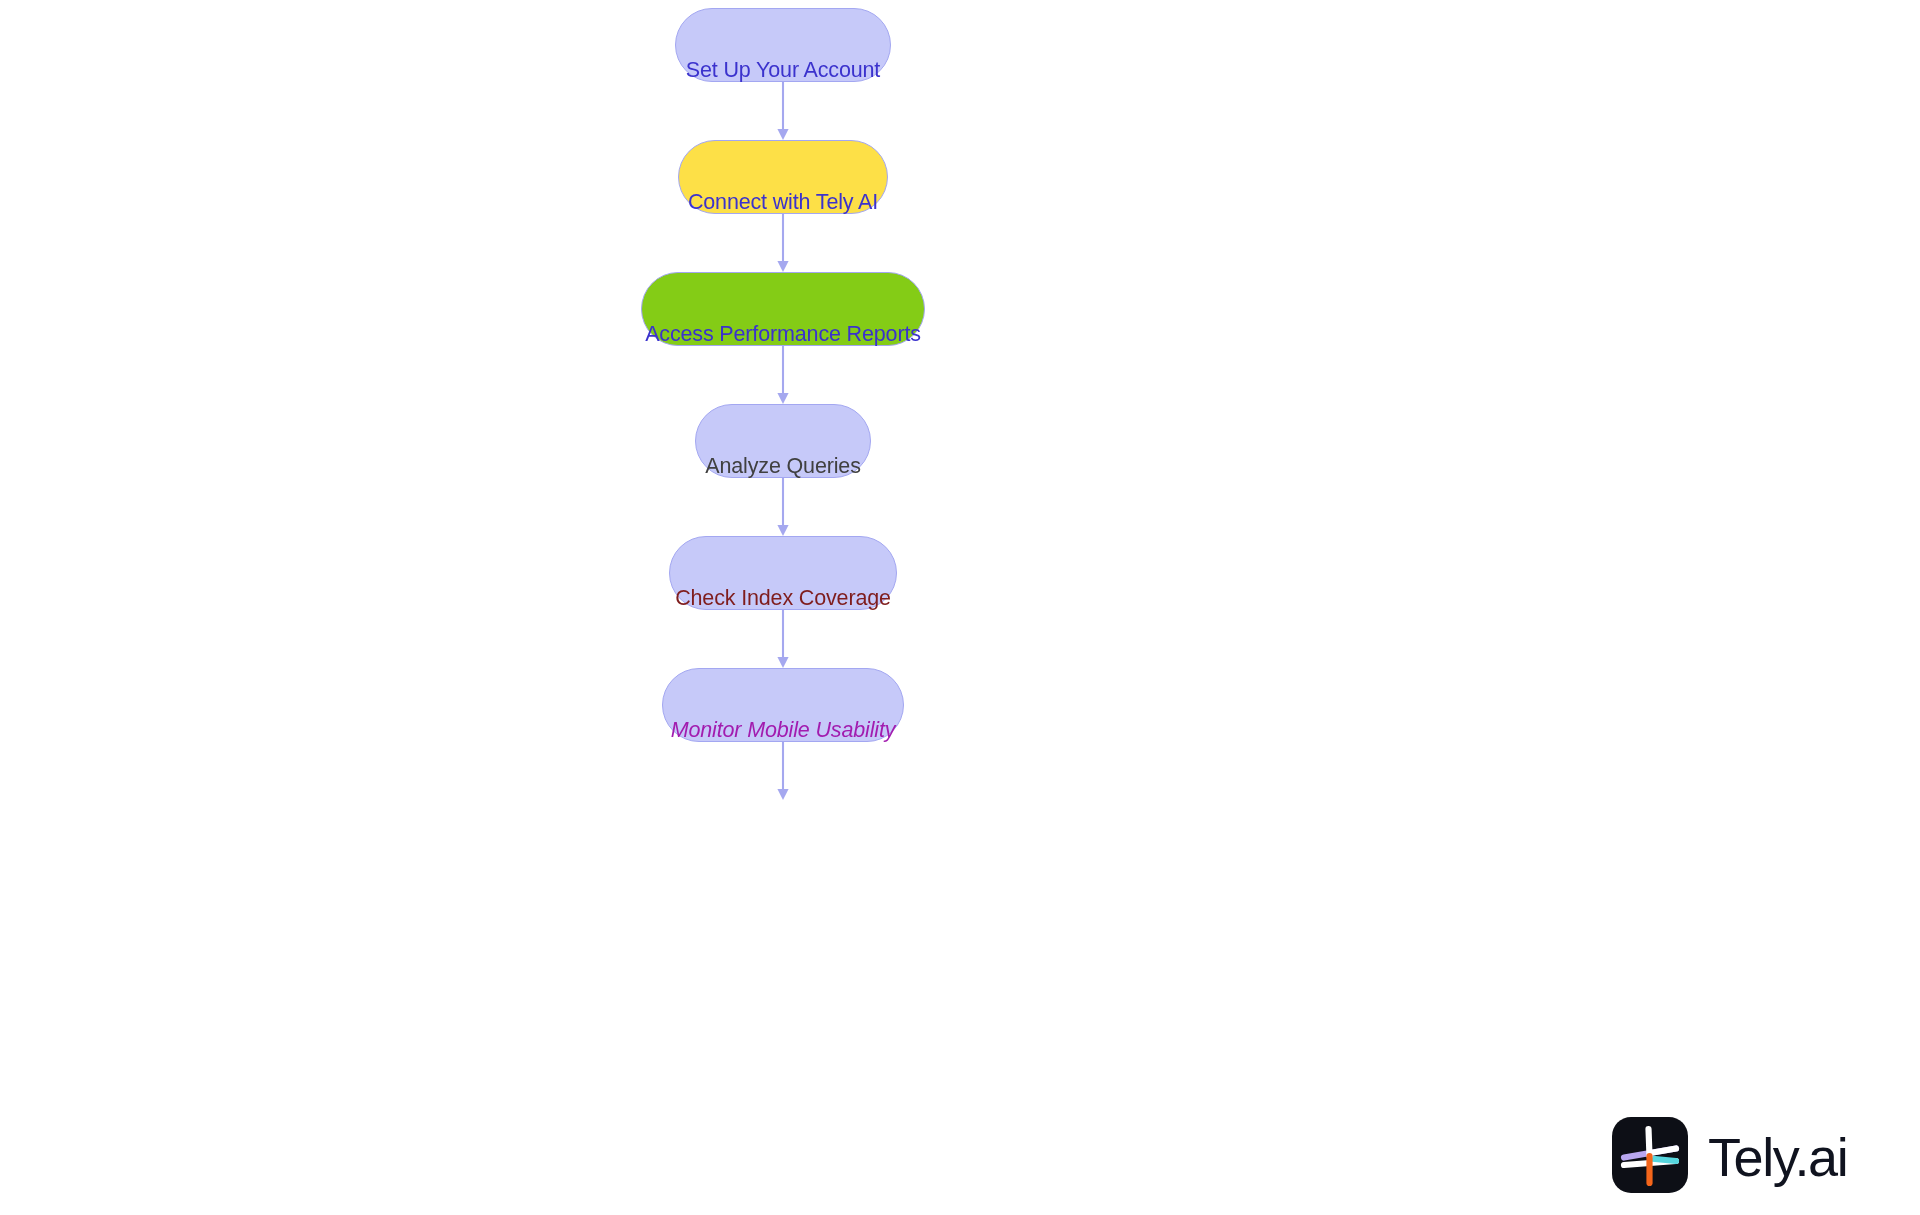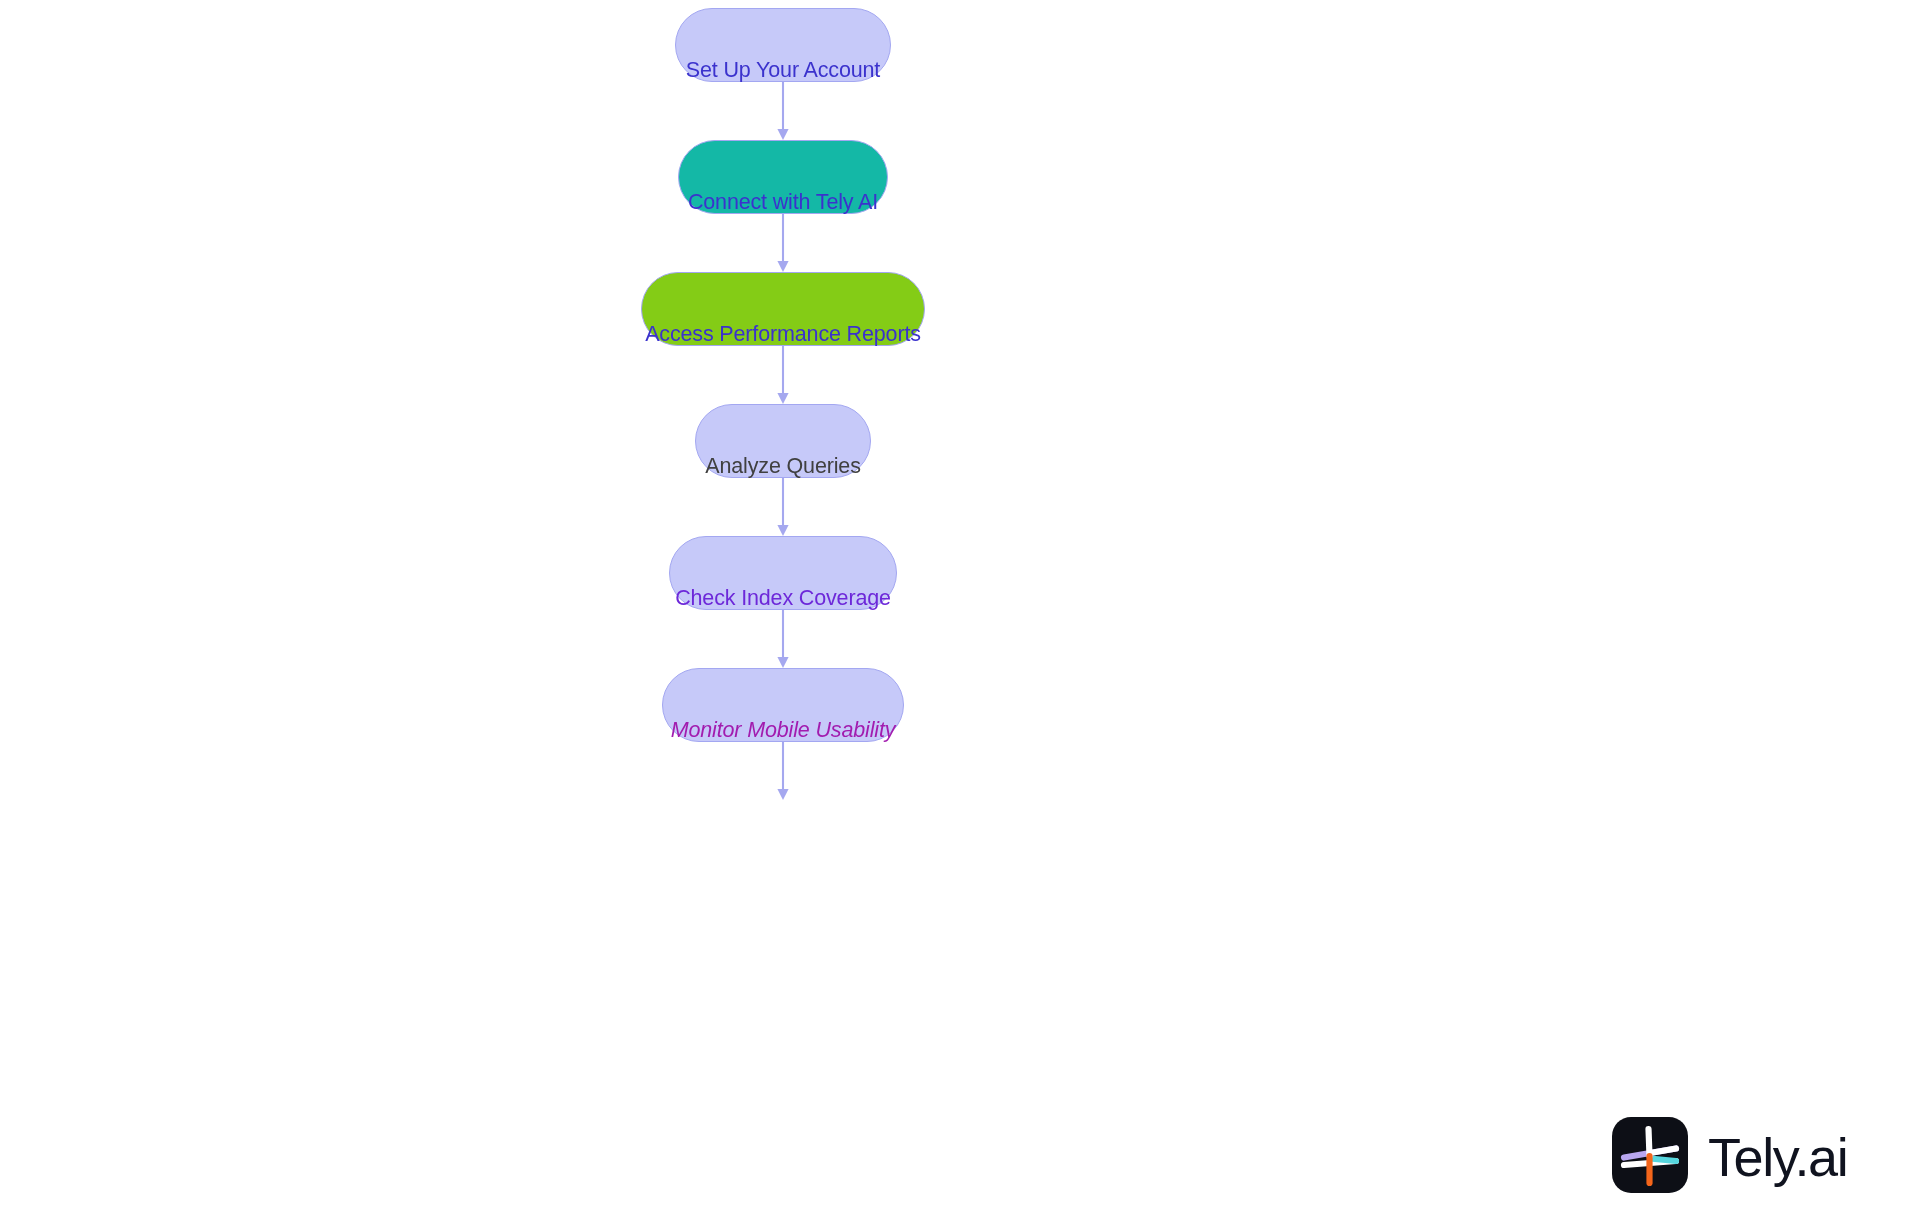--- a/index.html
+++ b/index.html
@@ -121,31 +121,31 @@
     </div>
     <div class="connector" style="left: 783px; top: 742px; height: 58px;">
       <svg width="24" height="58" viewBox="0 0 24 58">
         <line x1="12" y1="0" x2="12" y2="48" stroke="#a5a8ef" stroke-width="2.1"></line>
         <polygon points="12,58 6.4,47 17.6,47" fill="#a5a8ef"></polygon>
       </svg>
     </div>
     <div class="node" style="left: 783px; top: 8px; width: 216px; height: 74px; background: rgb(198, 201, 249); border-color: rgb(163, 167, 241);">
       <span class="node-label" style="color: rgb(59, 50, 205);">Set Up Your Account</span>
     </div>
-    <div class="node" style="left: 783px; top: 140px; width: 210px; height: 74px; background: #14b8a6; border-color: rgb(163, 167, 241);">
+    <div class="node" style="left: 783px; top: 140px; width: 210px; height: 74px; background: #fde047; border-color: rgb(163, 167, 241);">
       <span class="node-label" style="color: rgb(59, 50, 205);">Connect with Tely AI</span>
     </div>
     <div class="node" style="left: 783px; top: 272px; width: 284px; height: 74px; background: #84cc16; border-color: rgb(163, 167, 241);">
       <span class="node-label" style="color: rgb(59, 50, 205);">Access Performance Reports</span>
     </div>
     <div class="node" style="left: 783px; top: 404px; width: 176px; height: 74px; background: rgb(198, 201, 249); border-color: rgb(163, 167, 241);">
       <span class="node-label" style="color: #404040;">Analyze Queries</span>
     </div>
     <div class="node" style="left: 783px; top: 536px; width: 228px; height: 74px; background: rgb(198, 201, 249); border-color: rgb(163, 167, 241);">
-      <span class="node-label" style="color: #6d28d9;">Check Index Coverage</span>
+      <span class="node-label" style="color: #7f1d1d;">Check Index Coverage</span>
     </div>
     <div class="node" style="left: 783px; top: 668px; width: 242px; height: 74px; background: rgb(198, 201, 249); border-color: rgb(163, 167, 241);">
       <span class="node-label" style="color: #a21caf; font-style: italic;">Monitor Mobile Usability</span>
     </div>
   </div>
 
 <div id="tely-logo">
   <div class="logo-mark">
     <svg width="76" height="76" viewBox="0 0 76 76" aria-hidden="true">
 

